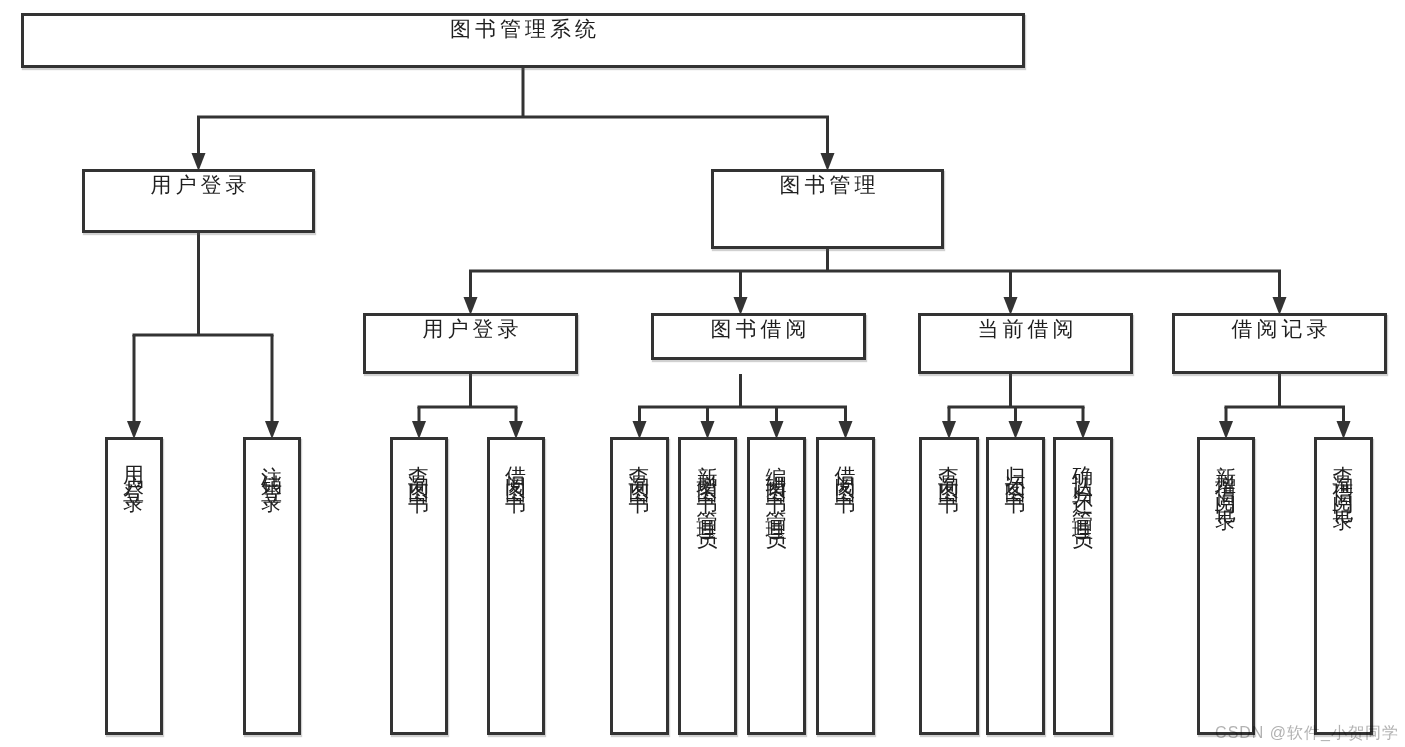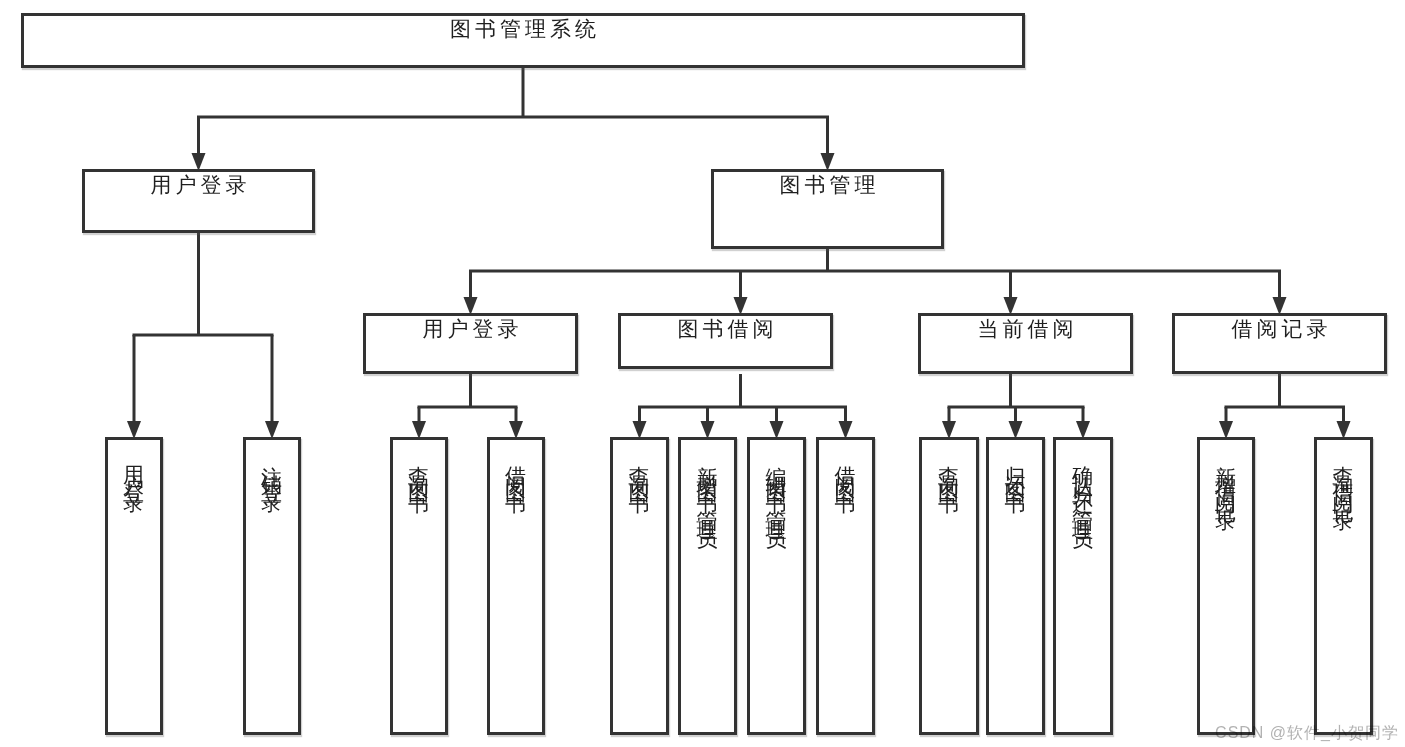--- a/index.html
+++ b/index.html
@@ -128,21 +128,21 @@
       </div>
       <div class="node horizontal" style="left: 82px; top: 169px; width: 233px; height: 64px; border-color: rgb(51, 51, 51); background: rgb(255, 255, 255);">
         <span class="label" style="color: rgb(31, 31, 31);">用户登录</span>
       </div>
       <div class="node horizontal" style="left: 711px; top: 169px; width: 233px; height: 80px; border-color: rgb(51, 51, 51); background: rgb(255, 255, 255);">
         <span class="label" style="color: rgb(31, 31, 31);">图书管理</span>
       </div>
       <div class="node horizontal" style="left: 363px; top: 313px; width: 215px; height: 61px; border-color: rgb(51, 51, 51); background: rgb(255, 255, 255);">
         <span class="label" style="color: rgb(31, 31, 31);">用户登录</span>
       </div>
-      <div class="node horizontal" style="left: 618px; top: 313px; width: 215px; height: 56px; border-color: rgb(51, 51, 51); background: rgb(255, 255, 255);">
+      <div class="node horizontal" style="left: 651px; top: 313px; width: 215px; height: 47px; border-color: rgb(51, 51, 51); background: rgb(255, 255, 255);">
         <span class="label" style="color: rgb(31, 31, 31);">图书借阅</span>
       </div>
       <div class="node horizontal" style="left: 903px; top: 313px; width: 215px; height: 61px; border-color: rgb(51, 51, 51); background: rgb(255, 255, 255); margin-left: 15px;">
         <span class="label" style="color: rgb(31, 31, 31);">当前借阅</span>
       </div>
       <div class="node horizontal" style="left: 1172px; top: 313px; width: 215px; height: 61px; border-color: rgb(51, 51, 51); background: rgb(255, 255, 255);">
         <span class="label" style="color: rgb(31, 31, 31);">借阅记录</span>
       </div>
       <div class="node vertical" style="left: 105px; top: 437px; width: 58px; height: 298px; border-color: rgb(51, 51, 51); background: rgb(255, 255, 255);">
         <span class="label" style="color: rgb(31, 31, 31);">用户登录</span>

